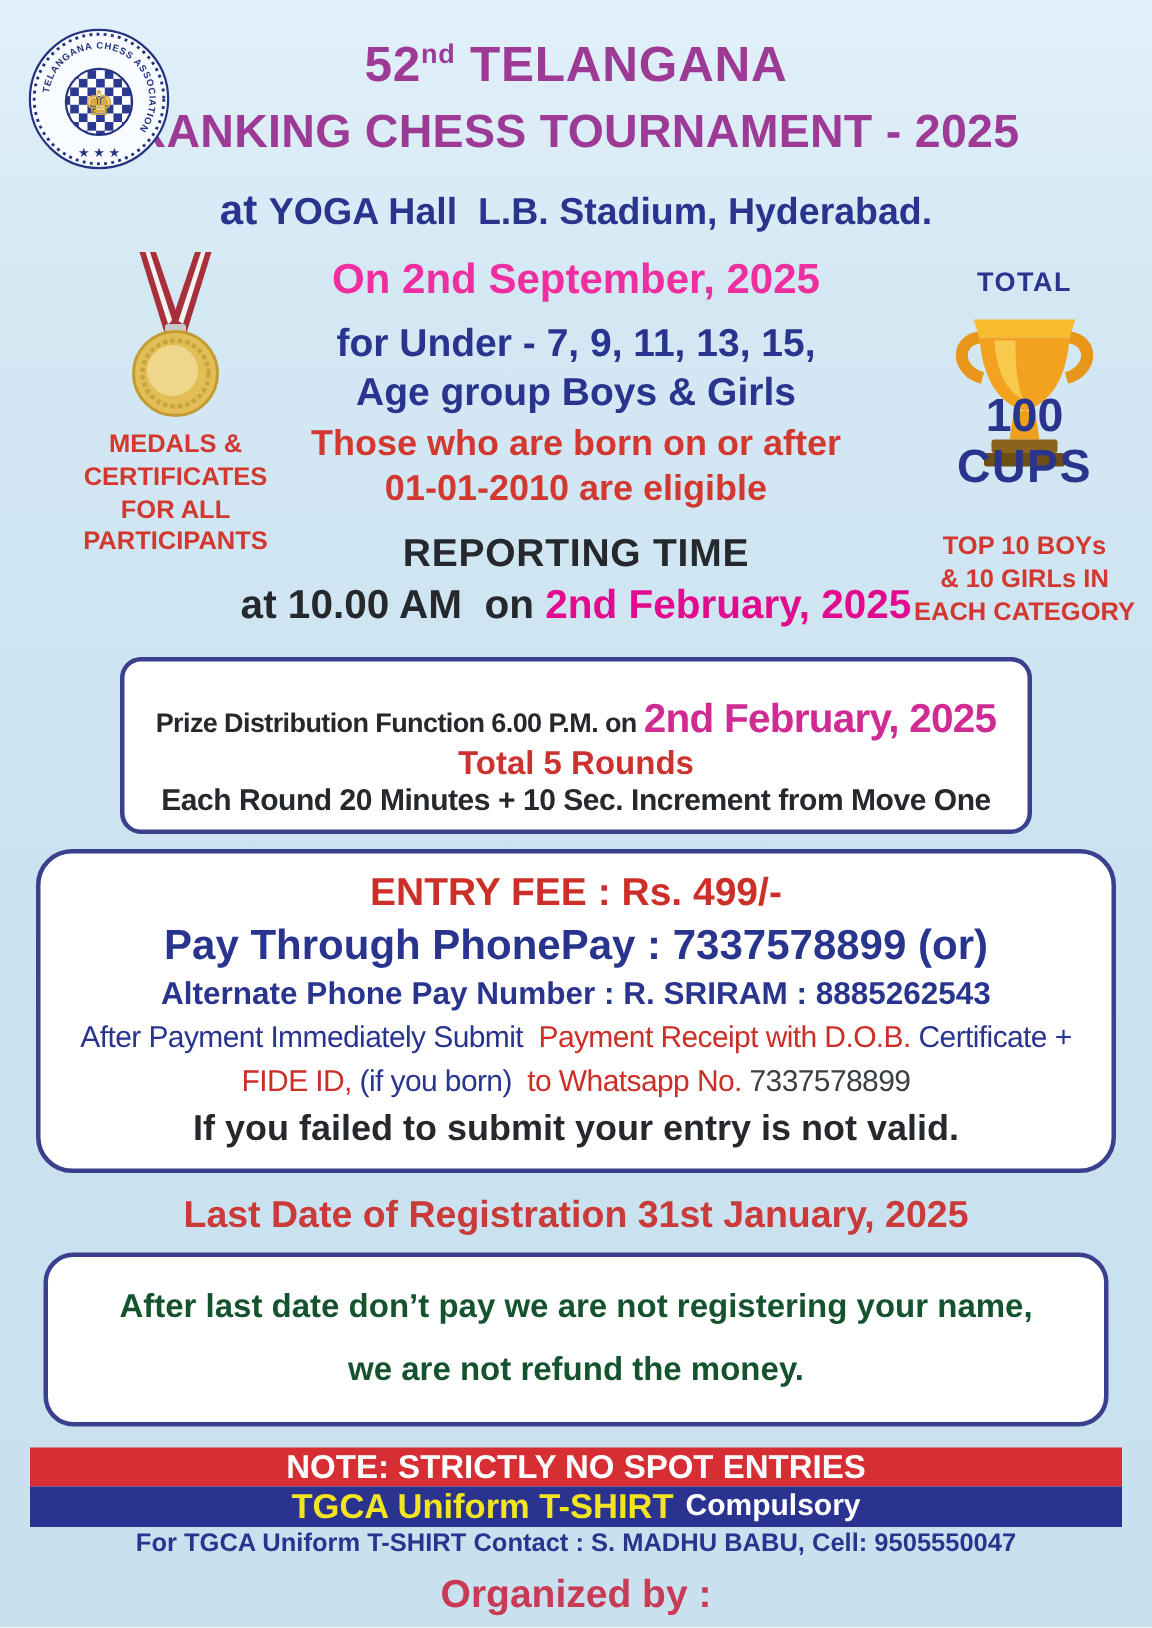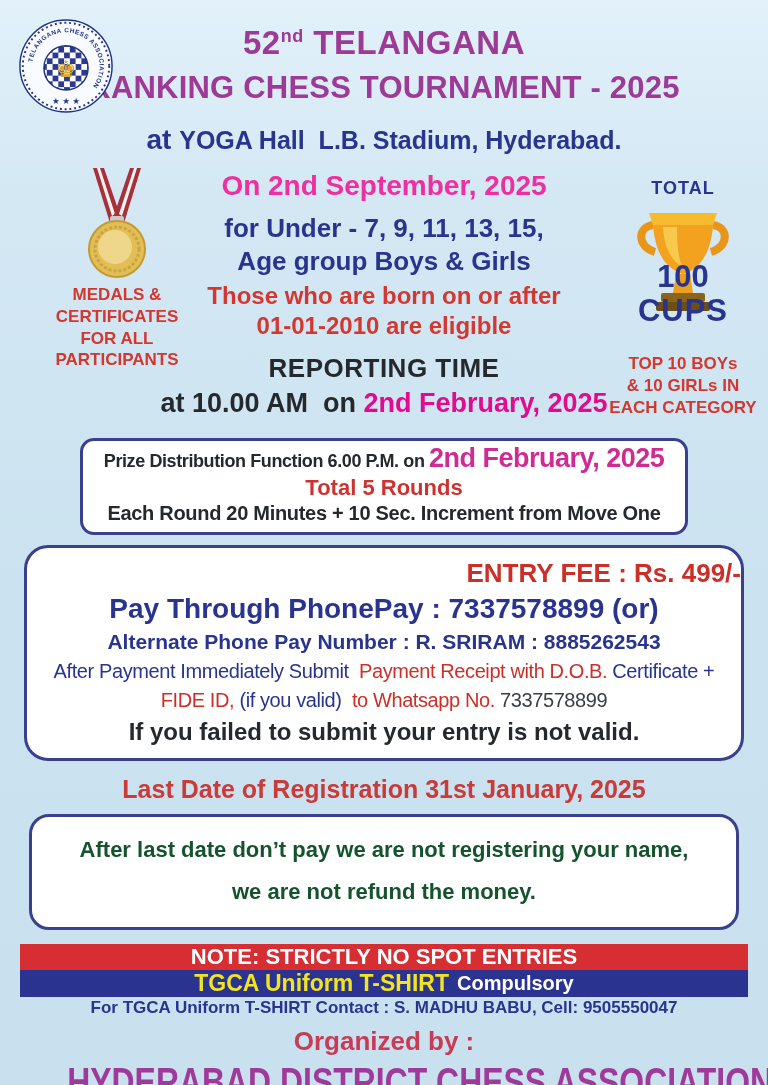--- a/index.html
+++ b/index.html
@@ -34,27 +34,27 @@
   .c-rep-line .mag{color:#e30b8d;}
   .trophy-col{position:absolute;right:4px;top:10px;width:162px;}
   .t-total{font-size:18px;font-weight:bold;color:#28348e;letter-spacing:1px;}
   .trophy-wrap{position:relative;height:148px;margin-top:2px;}
   .trophy-wrap svg{position:absolute;left:50%;top:0;transform:translateX(-50%);}
   .t-count{position:absolute;left:0;right:0;top:58px;font-size:31px;font-weight:bold;color:#28348e;z-index:2;}
   .t-cups{position:absolute;left:0;right:0;top:92px;font-size:31px;font-weight:bold;color:#28348e;z-index:2;letter-spacing:1px;}
   .t-top{font-size:17px;font-weight:bold;color:#d23830;line-height:1.3;margin-top:4px;}
   
   .wbox{background:#fff;border:3px solid #3a3f8e;margin:0 auto;box-sizing:border-box;}
-  .prize-box{width:608px;border-radius:14px;margin-top:6px;padding:2px 0 7px;}
+  .prize-box{width:608px;border-radius:14px;margin-top:6px;padding:23px 0 7px;}
   .p-line1{font-size:18px;font-weight:bold;color:#25282c;white-space:nowrap;letter-spacing:-0.4px;}
   .p-line1 .mag{font-size:27px;color:#cf2b93;letter-spacing:-0.5px;}
   .p-line2{font-size:22px;font-weight:bold;color:#cc3330;margin-top:1px;}
   .p-line3{font-size:20px;font-weight:bold;color:#25282c;margin-top:1px;white-space:nowrap;letter-spacing:-0.3px;}
   .entry-box{width:720px;border-radius:24px;margin-top:10px;padding:10px 0 12px;}
-  .e-fee{font-size:26px;font-weight:bold;color:#cc2f28;text-align:right;}
+  .e-fee{font-size:26px;font-weight:bold;color:#cc2f28;}
   .e-phonepay{font-size:28px;font-weight:bold;color:#28348e;margin-top:4px;}
   .e-alt{font-size:21px;font-weight:bold;color:#28348e;margin-top:5px;}
   .e-line4,.e-line5{font-size:20px;font-weight:normal;margin-top:6px;white-space:nowrap;letter-spacing:-0.4px;}
   .e-line4 .blue,.e-line5 .blue{color:#28348e;}
   .e-line4 .red,.e-line5 .red{color:#cc2f28;}
   .e-line5 .dark{color:#3a3f45;}
   .e-warn{font-size:24px;font-weight:bold;color:#25282c;margin-top:6px;}
   .last-date{font-size:25px;font-weight:bold;color:#c93a38;margin-top:14px;}
   .refund-box{width:710px;border-radius:20px;margin-top:10px;padding:12px 0 14px;}
   .refund-line{font-size:22px;font-weight:bold;color:#14532d;line-height:1.9;white-space:nowrap;}
@@ -163,21 +163,21 @@
     <div class="p-line1"><span class="pre">Prize Distribution Function 6.00 P.M. on </span><span class="mag">2nd February, 2025</span></div>
     <div class="p-line2">Total 5 Rounds</div>
     <div class="p-line3">Each Round 20 Minutes + 10 Sec. Increment from Move One</div>
   </div>
 
   <div class="wbox entry-box">
     <div class="e-fee">ENTRY FEE : Rs. 499/-</div>
     <div class="e-phonepay">Pay Through PhonePay : 7337578899 (or)</div>
     <div class="e-alt">Alternate Phone Pay Number : R. SRIRAM : 8885262543</div>
     <div class="e-line4"><span class="blue pre">After Payment Immediately Submit  </span><span class="red">Payment Receipt with D.O.B.</span><span class="blue pre"> Certificate +</span></div>
-    <div class="e-line5"><span class="red">FIDE ID,</span><span class="blue pre"> (if you valid)  </span><span class="red pre">to Whatsapp No. </span><span class="dark">7337578899</span></div>
+    <div class="e-line5"><span class="red">FIDE ID,</span><span class="blue pre"> (if you born)  </span><span class="red pre">to Whatsapp No. </span><span class="dark">7337578899</span></div>
     <div class="e-warn">If you failed to submit your entry is not valid.</div>
   </div>
 
   <div class="last-date">Last Date of Registration 31st January, 2025</div>
 
   <div class="wbox refund-box">
     <div class="refund-line">After last date don’t pay we are not registering your name,</div>
     <div class="refund-line">we are not refund the money.</div>
   </div>
 

